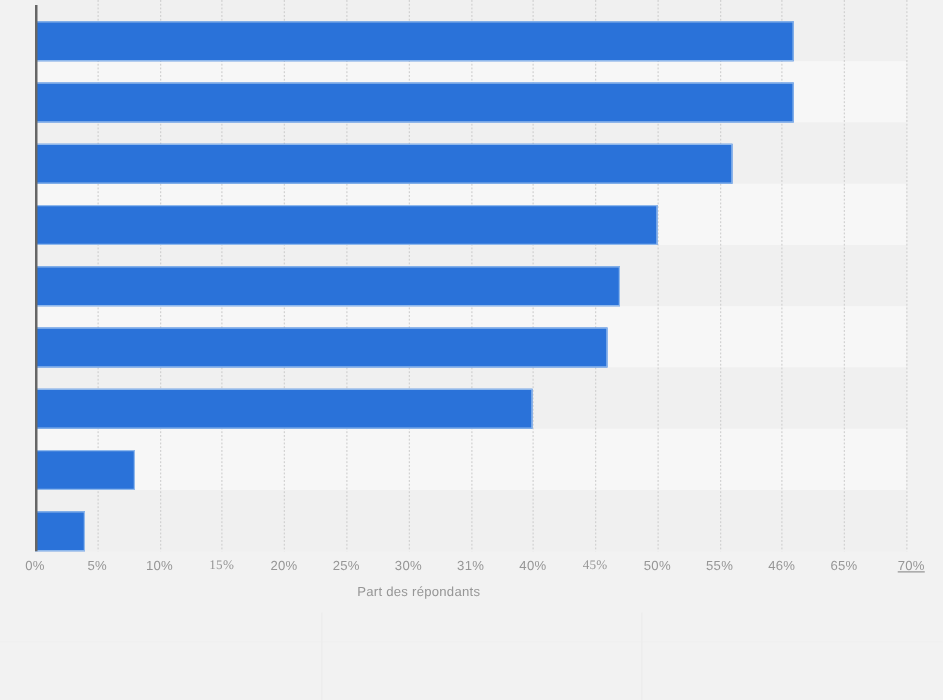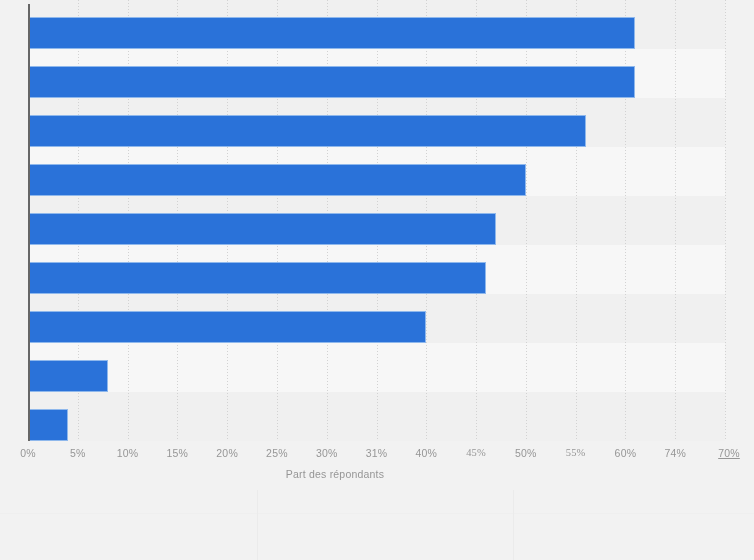--- a/index.html
+++ b/index.html
@@ -163,31 +163,31 @@
       <div class="bar" title="8%" style="left: 28px; top: 360px; width: 79.6571px; background: rgb(42, 114, 217); border-color: rgb(143, 184, 236);"></div>
       <div class="bar" title="4%" style="left: 28px; top: 409px; width: 39.8286px; background: rgb(42, 114, 217); border-color: rgb(143, 184, 236);"></div>
     </div>
 
   <div id="y-axis-line"></div>
 
   <div id="ticks-layer">
       <div class="tick-label" style="left: 28px;">0%</div>
       <div class="tick-label" style="left: 77.7857px;">5%</div>
       <div class="tick-label" style="left: 127.571px;">10%</div>
-      <div class="tick-label" style="left: 177.357px;">15%</div>
+      <div class="tick-label" style="left: 177.357px; font-family: Liberation Serif, serif;">15%</div>
       <div class="tick-label" style="left: 227.143px;">20%</div>
       <div class="tick-label" style="left: 276.929px;">25%</div>
       <div class="tick-label" style="left: 326.714px;">30%</div>
       <div class="tick-label" style="left: 376.5px;">31%</div>
       <div class="tick-label" style="left: 426.286px;">40%</div>
       <div class="tick-label" style="left: 476.071px; font-family: Liberation Serif, serif;">45%</div>
       <div class="tick-label" style="left: 525.857px;">50%</div>
-      <div class="tick-label" style="left: 575.643px; font-family: Liberation Serif, serif;">55%</div>
-      <div class="tick-label" style="left: 625.429px;">60%</div>
-      <div class="tick-label" style="left: 675.214px;">74%</div>
+      <div class="tick-label" style="left: 575.643px;">55%</div>
+      <div class="tick-label" style="left: 625.429px;">46%</div>
+      <div class="tick-label" style="left: 675.214px;">65%</div>
       <div class="tick-label" style="left: 729px; text-decoration: underline;">70%</div>
     </div>
 
   <div id="x-axis-title">Part des répondants</div>
 
   <div id="footer-band"></div>
   <div id="footer-rule"></div>
   <div class="footer-seam" style="left:257px"></div>
   <div class="footer-seam" style="left:513px"></div>
 

